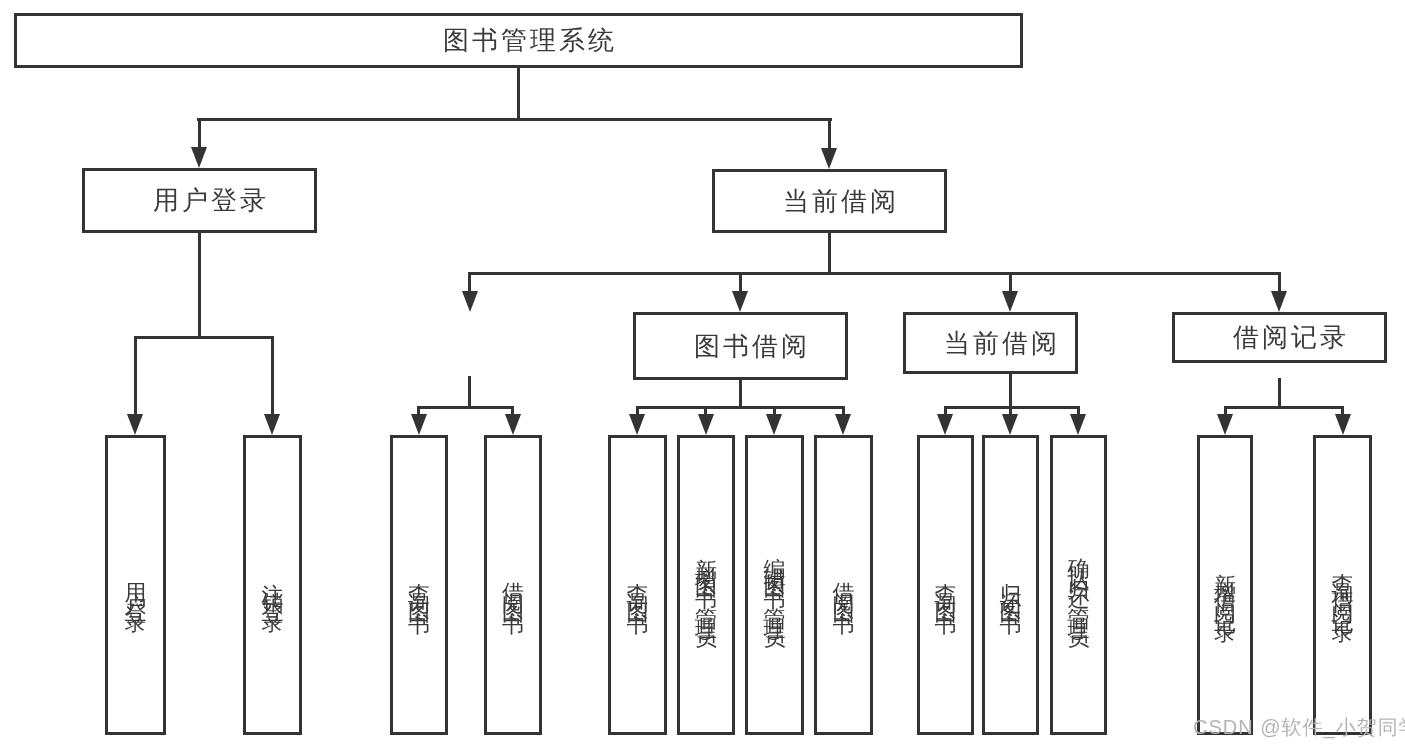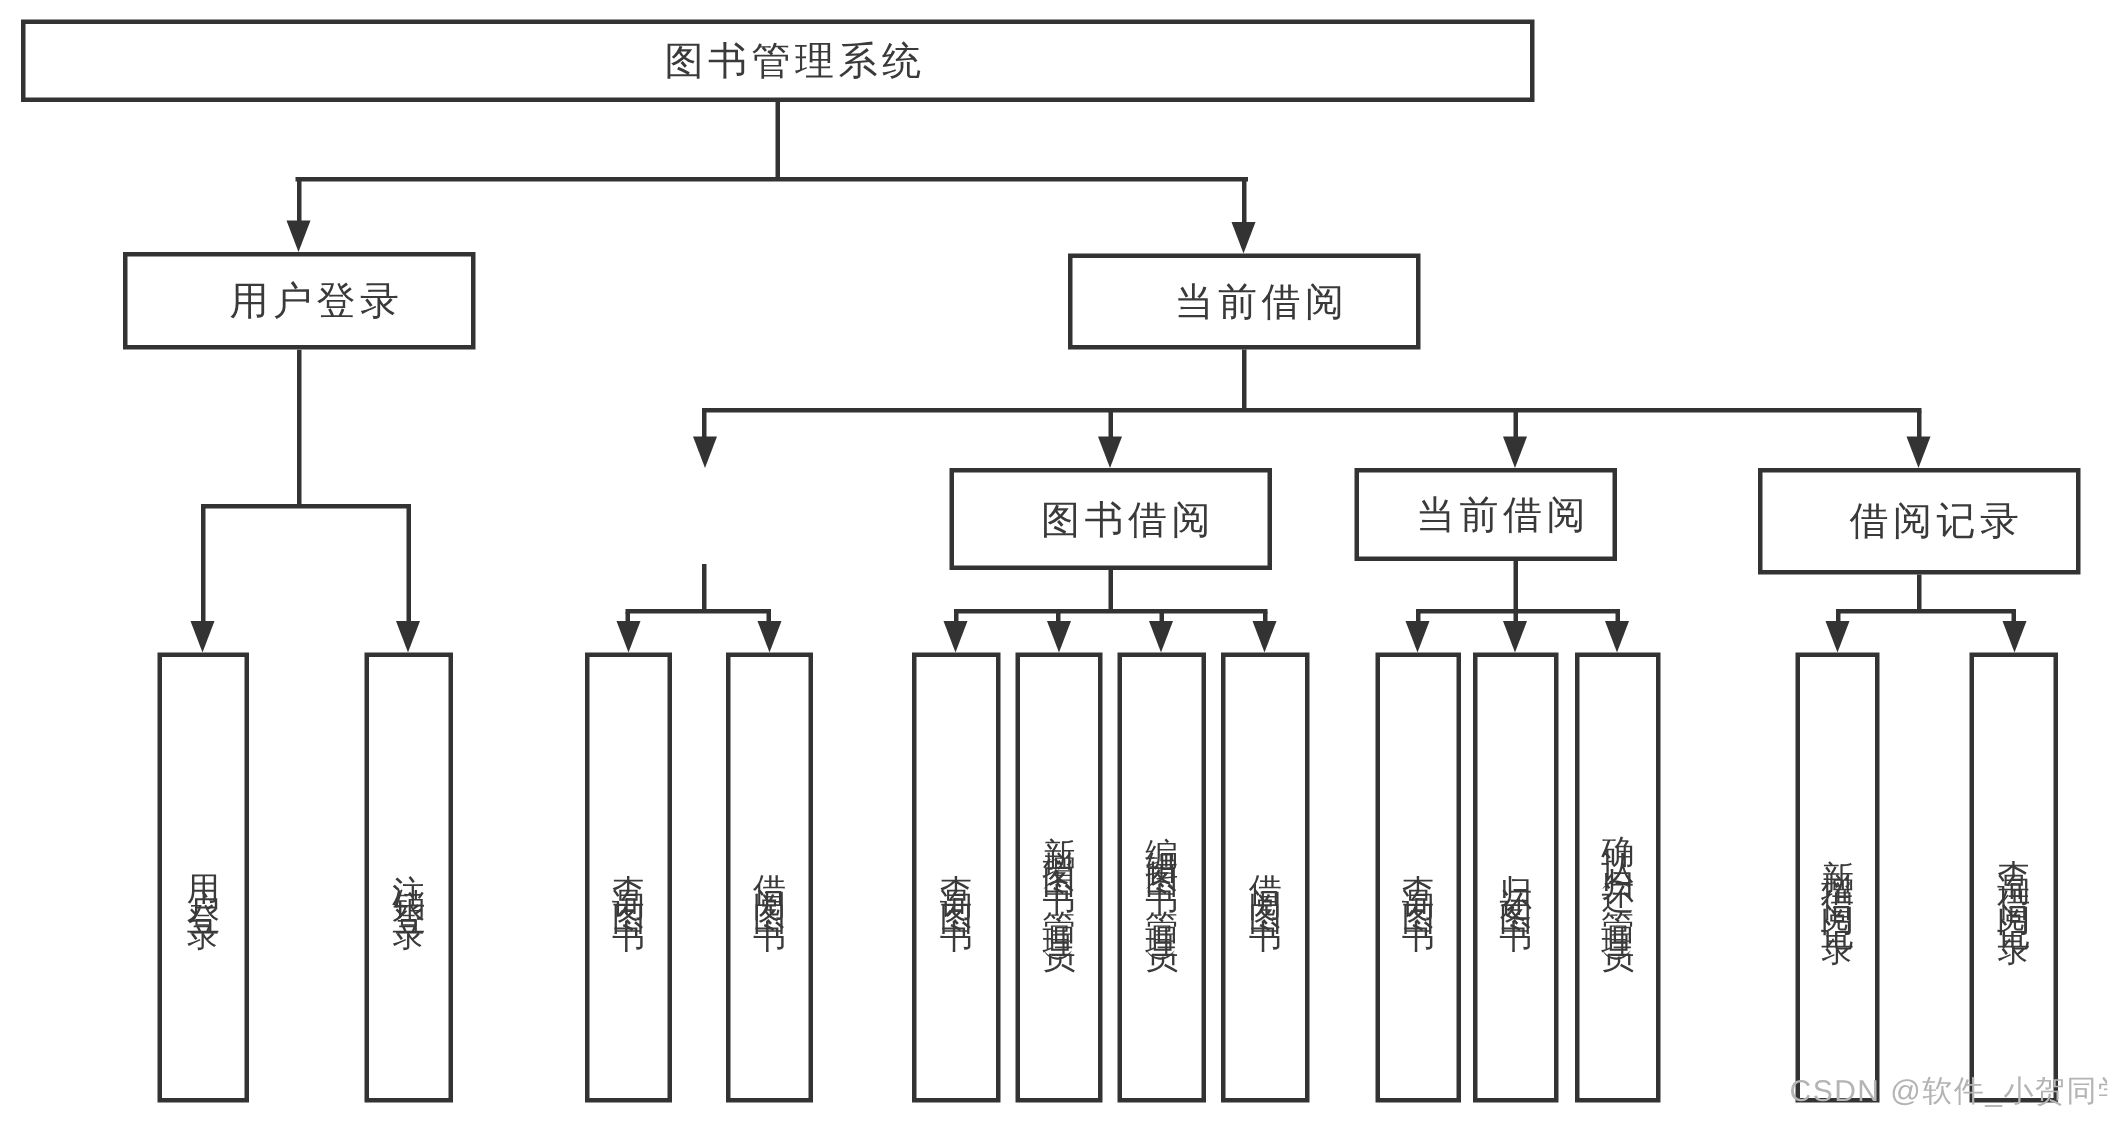--- a/index.html
+++ b/index.html
@@ -76,21 +76,21 @@
   <div class="arrow" style="left:462px;top:291px;"></div>
   <div class="ln" style="left:739px;top:274px;width:3px;height:18px;"></div>
   <div class="arrow" style="left:732px;top:291px;"></div>
   <div class="ln" style="left:1009px;top:274px;width:3px;height:18px;"></div>
   <div class="arrow" style="left:1002px;top:291px;"></div>
   <div class="ln" style="left:1278px;top:274px;width:3px;height:18px;"></div>
   <div class="arrow" style="left:1271px;top:291px;"></div>
 
   <div class="box" style="left:633px;top:312px;width:215px;height:68px;">图书借阅</div>
   <div class="box" style="left:903px;top:312px;width:175px;height:62px;text-align:right;">当前借阅</div>
-  <div class="box" style="left:1172px;top:312px;width:215px;height:71px;">借阅记录</div>
+  <div class="box" style="left:1172px;top:312px;width:215px;height:51px;">借阅记录</div>
 
   <div class="ln" style="left:468px;top:376px;width:3px;height:30px;"></div>
   <div class="ln" style="left:417px;top:406px;width:97px;height:3px;"></div>
   <div class="ln" style="left:417px;top:408px;width:3px;height:8px;"></div>
   <div class="arrow" style="left:411px;top:414px;"></div>
   <div class="ln" style="left:511px;top:408px;width:3px;height:8px;"></div>
   <div class="arrow" style="left:505px;top:414px;"></div>
 
   <div class="ln" style="left:739px;top:376px;width:3px;height:30px;"></div>
   <div class="ln" style="left:636px;top:406px;width:209px;height:3px;"></div>

